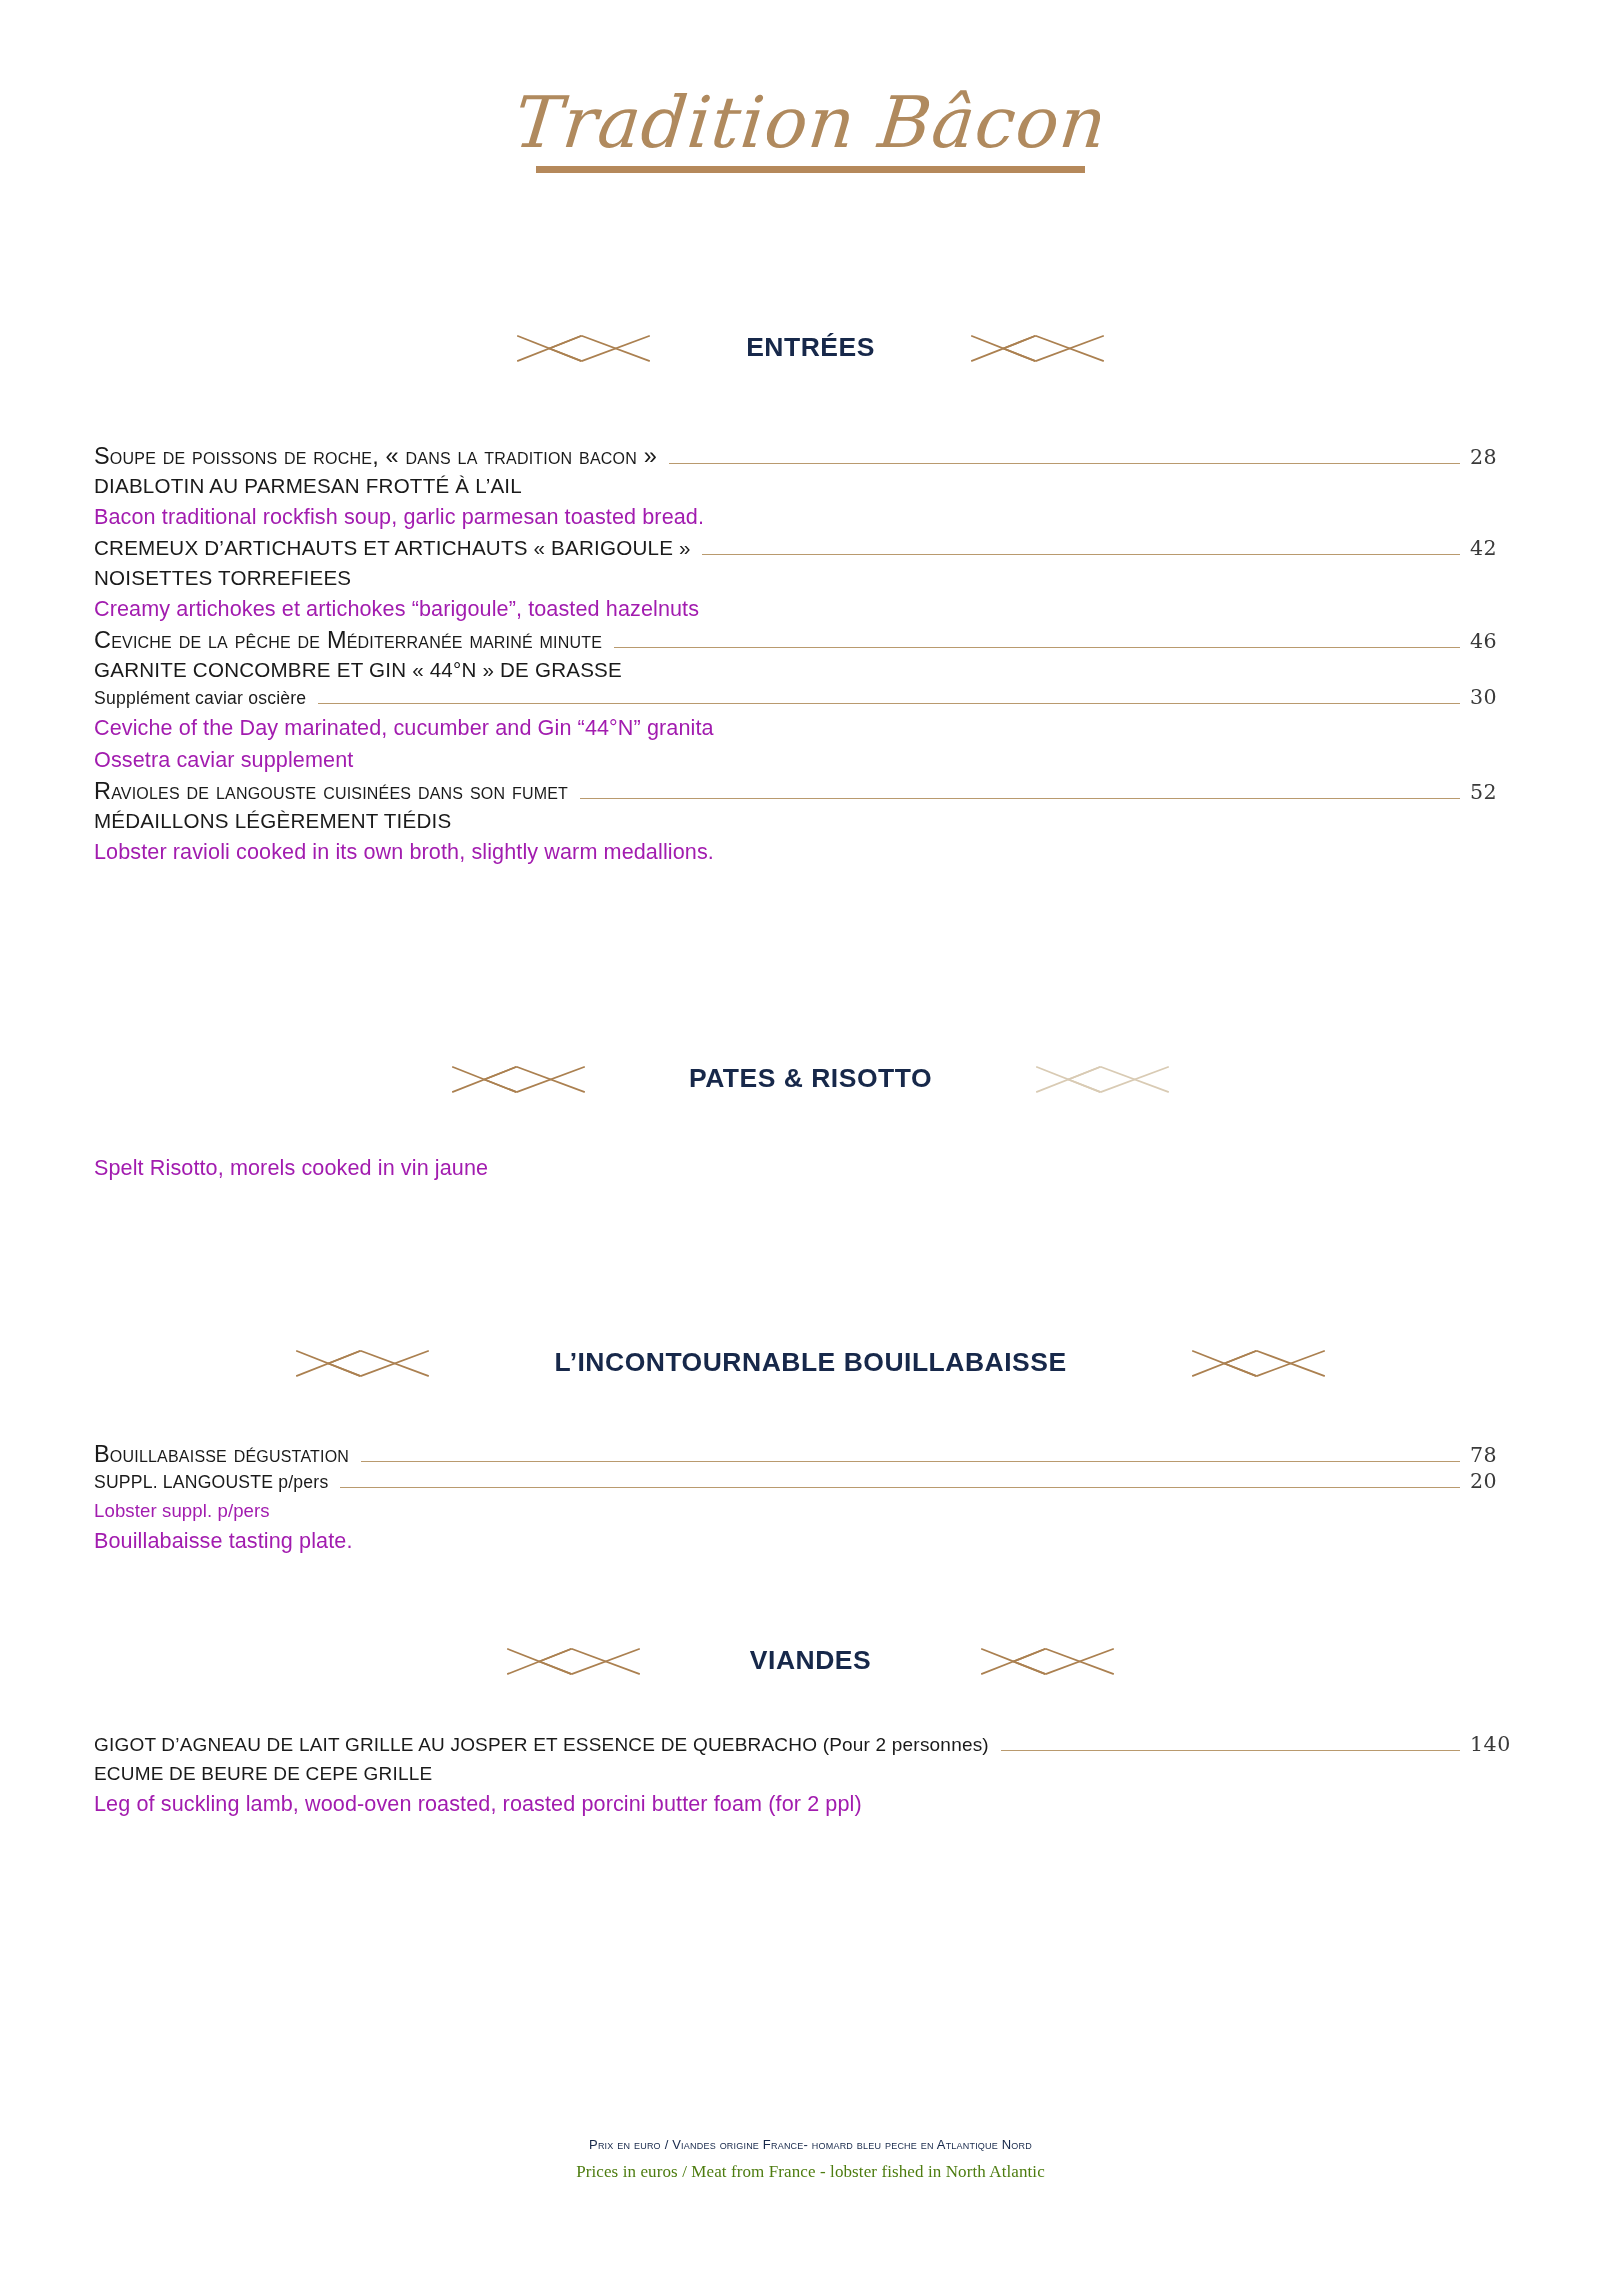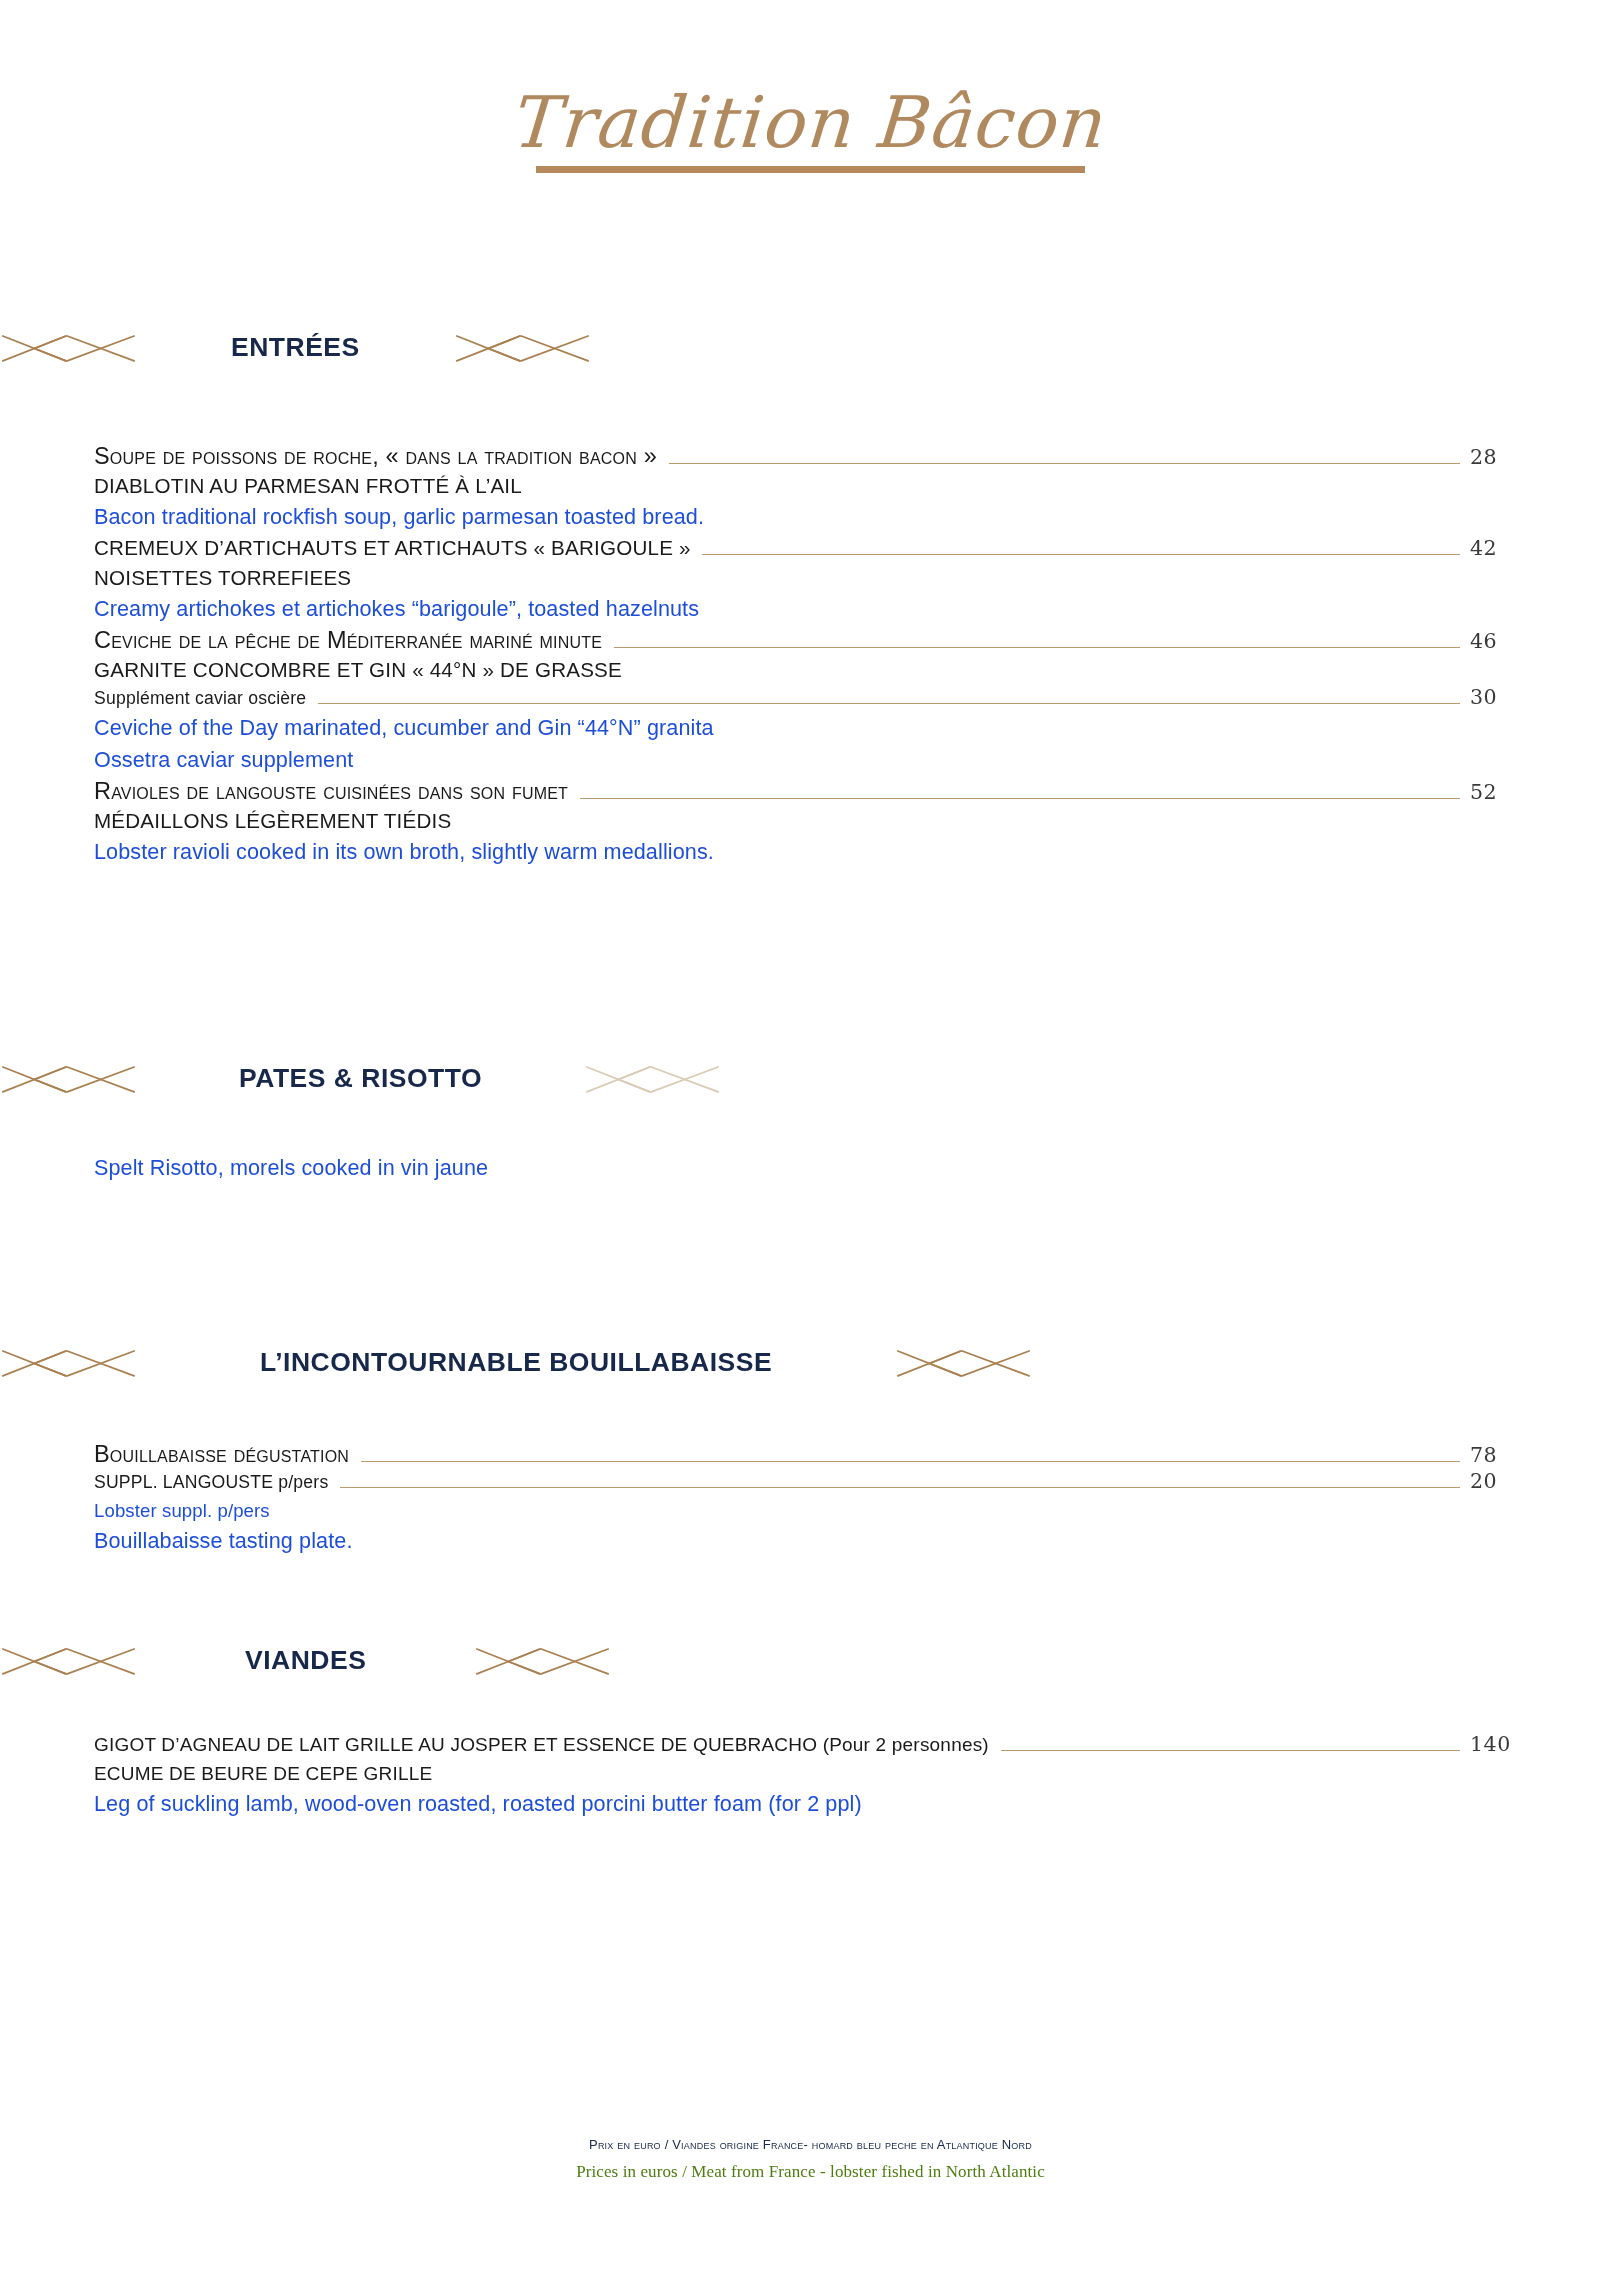--- a/index.html
+++ b/index.html
@@ -46,21 +46,21 @@
   }
 
   
   .section-head{
     position:absolute;
     left:0;
     width:100%;
     height:43px;
     display:flex;
     align-items:center;
-    justify-content:flex-start;
+    justify-content:center;
   }
   .section-title{
     font-family:"Liberation Sans", sans-serif;
     font-weight:bold;
     font-size:26.5px;
     letter-spacing:0.5px;
     color:#17284a;
     white-space:nowrap;
   }
   .orn{
@@ -122,21 +122,21 @@
     width:57px;
     text-align:left;
     font-family:"DejaVu Serif", serif;
     font-weight:400;
     font-size:20.6px;
     color:#3a3a3a;
     letter-spacing:0.5px;
   }
   .en{
     font-family:"Liberation Sans", sans-serif;
-    color:#1d4ed8;
+    color:#a21caf;
     font-size:21.6px;
     line-height:32px;
     white-space:nowrap;
     letter-spacing:0.1px;
   }
   .en.small{
     font-size:18.6px;
     line-height:29px;
   }
 

